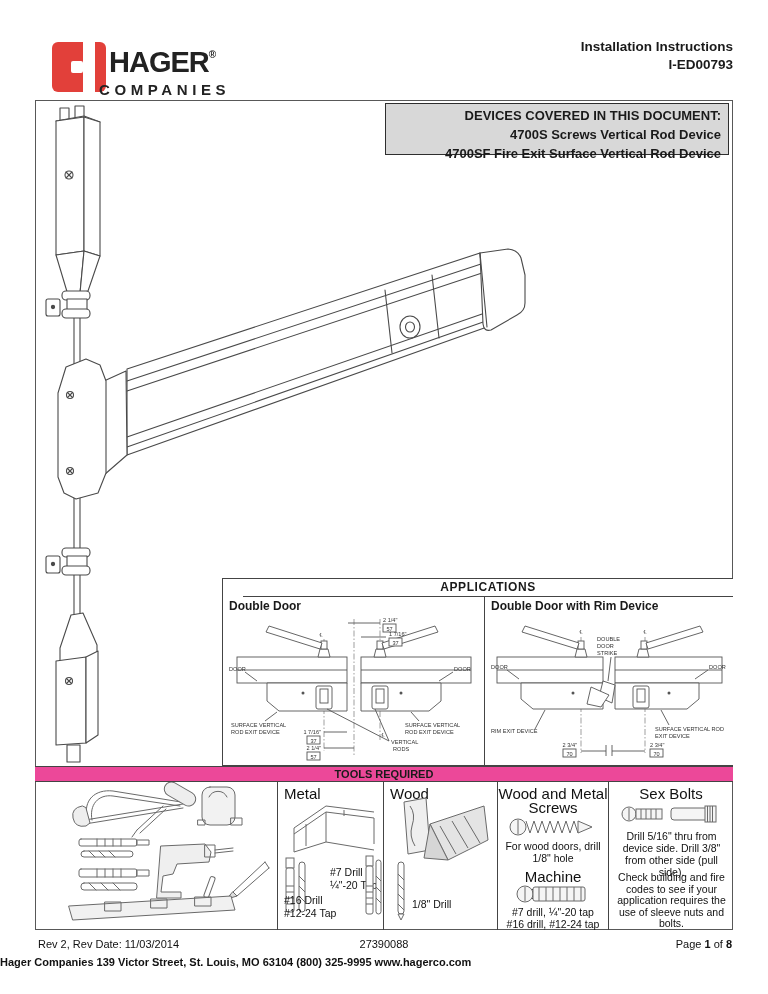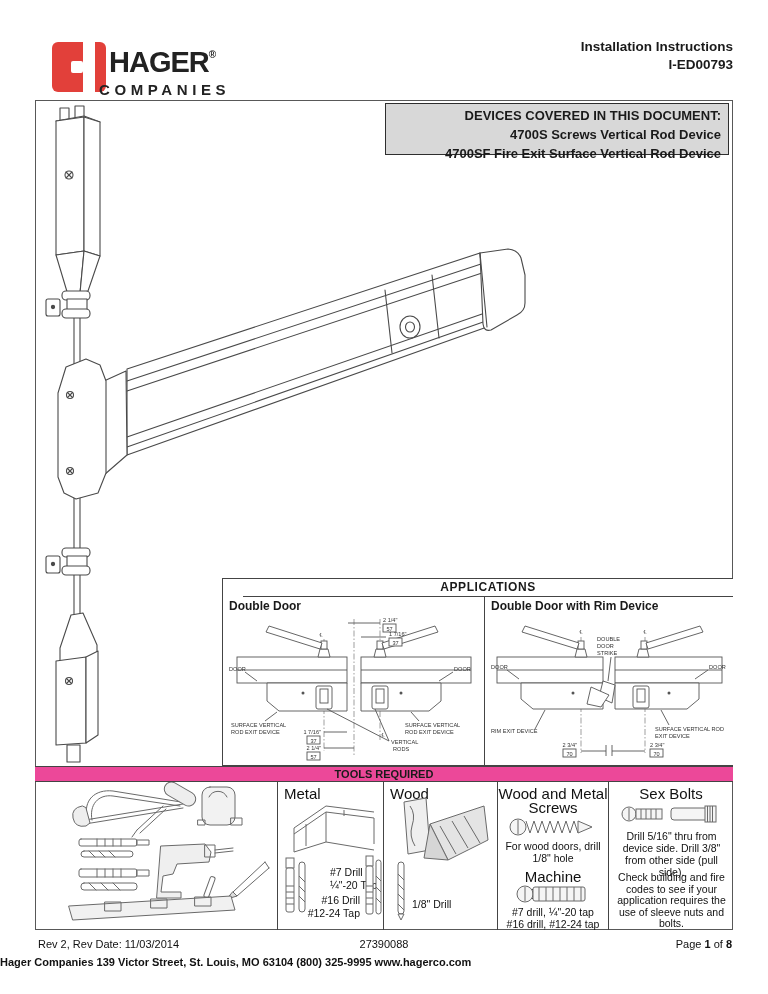--- a/index.html
+++ b/index.html
@@ -404,21 +404,21 @@
         <line x1="2" y1="32" x2="9" y2="32"></line>
           <line x1="2" y1="38" x2="9" y2="38"></line>
           <line x1="2" y1="44" x2="9" y2="44"></line>
           <line x1="2" y1="50" x2="9" y2="50"></line>
         <rect x="12" y="6" width="5" height="54" rx="2.5"></rect>
         <line x1="12" y1="22" x2="17" y2="27"></line>
           <line x1="12" y1="33" x2="17" y2="38"></line>
           <line x1="12" y1="44" x2="17" y2="49"></line>
       </g>
     </svg>
-    <div class="tool-small" style="position:absolute;left:6px;top:112px;width:76px;text-align:right;">
+    <div class="tool-small" style="position:absolute;left:6px;top:112px;width:76px;text-align:left;">
       <div>#16 Drill</div>
       <div>#12-24 Tap</div>
     </div>
   </div>
 
   <div class="tool-col tc-b" style="left:383px;width:114px;">
     <div class="tool-title" style="position:absolute;left:6px;top:3px;">Wood</div>
     <svg class="abs" style="left:12px;top:14px;" width="96" height="68" viewBox="0 0 96 68">
       <g stroke="#6a6a6a" stroke-width="1">
         <polygon points="8,6 30,2 34,54 12,58" fill="#efefef"></polygon>

